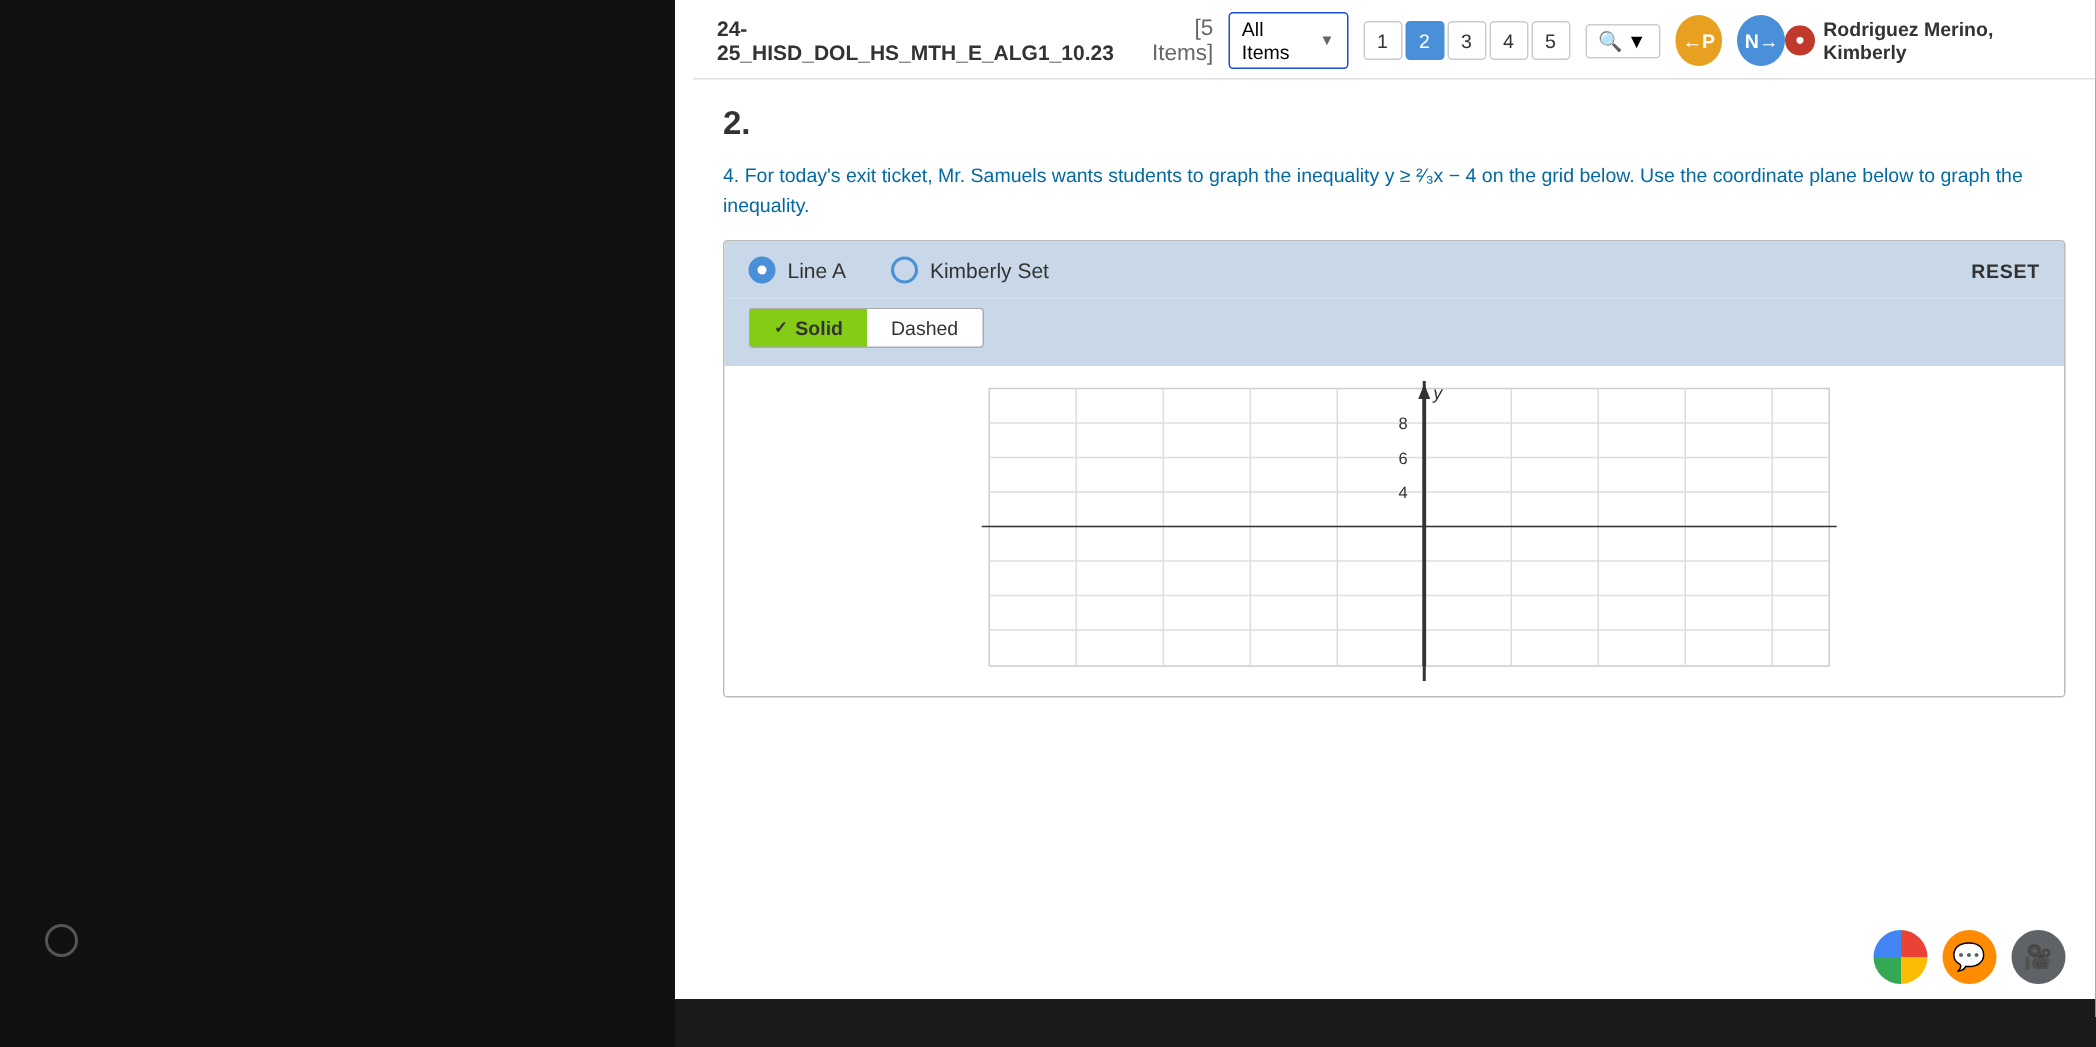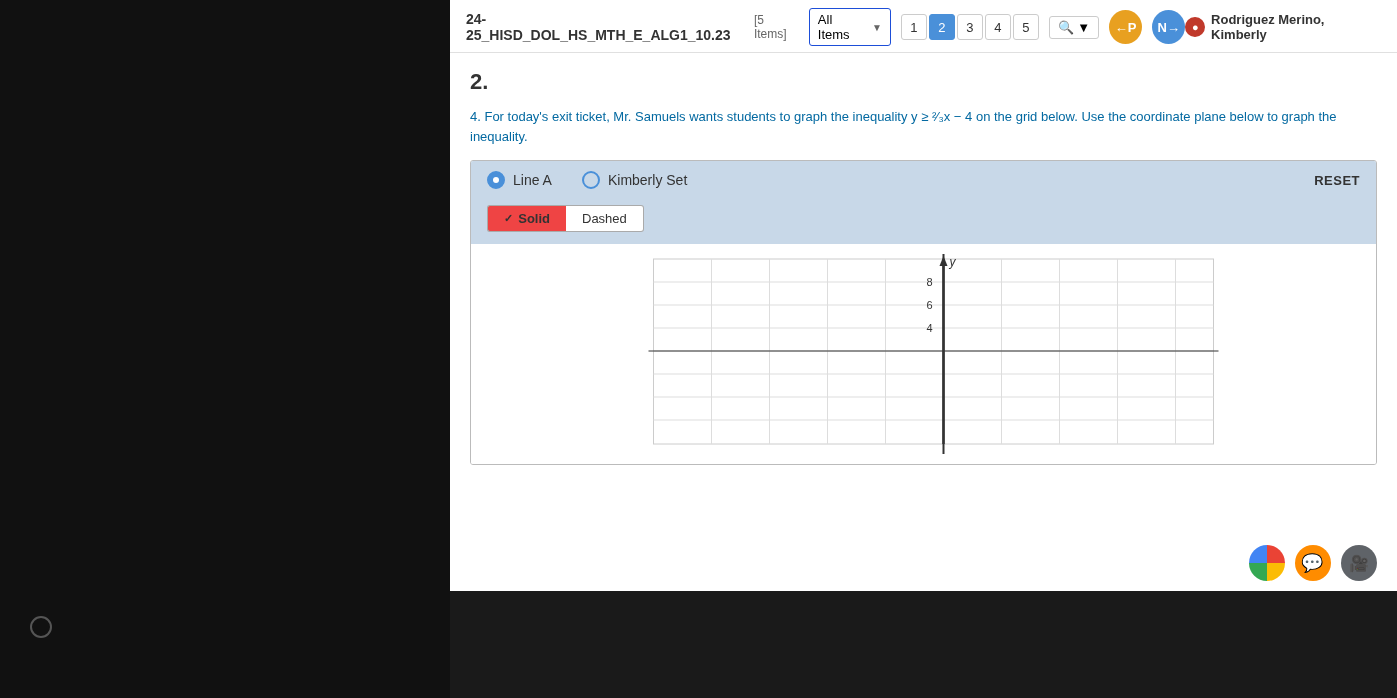--- a/index.html
+++ b/index.html
@@ -26,23 +26,24 @@
       left: 30px;
       width: 22px;
       height: 22px;
       border: 2px solid #555;
       border-radius: 50%;
     }
 
     .main-content {
       flex: 1;
       background: #fff;
-      height: 591px;
+      height: 666px;
       overflow: hidden;
       position: relative;
+      padding-left: 12px;
     }
 
     
     .top-bar {
       display: flex;
       align-items: center;
       justify-content: space-between;
       padding: 8px 16px 6px 16px;
       border-bottom: 1px solid #e0e0e0;
       background: #fff;
@@ -54,23 +55,24 @@
       gap: 10px;
     }
 
     .assessment-title {
       font-size: 14px;
       font-weight: bold;
       color: #333;
     }
 
     .items-badge {
-      font-size: 12px;
+      font-size: 15px;
       color: #666;
       font-weight: normal;
+      text-align: right;
     }
 
     .all-items-dropdown {
       display: flex;
       align-items: center;
       border: 1px solid #1d4ed8;
       border-radius: 3px;
       padding: 3px 8px;
       font-size: 13px;
       background: #fff;
@@ -264,21 +266,21 @@
     .style-btn {
       padding: 5px 16px;
       border: 1px solid #aaa;
       font-size: 13px;
       cursor: pointer;
       background: #fff;
       color: #333;
     }
 
     .style-btn.active {
-      background: #ef4444;
+      background: #84cc16;
       font-weight: bold;
       border-right: none;
     }
 
     .style-btn.solid-btn {
       border-radius: 3px 0 0 3px;
       display: flex;
       align-items: center;
       gap: 5px;
     }

